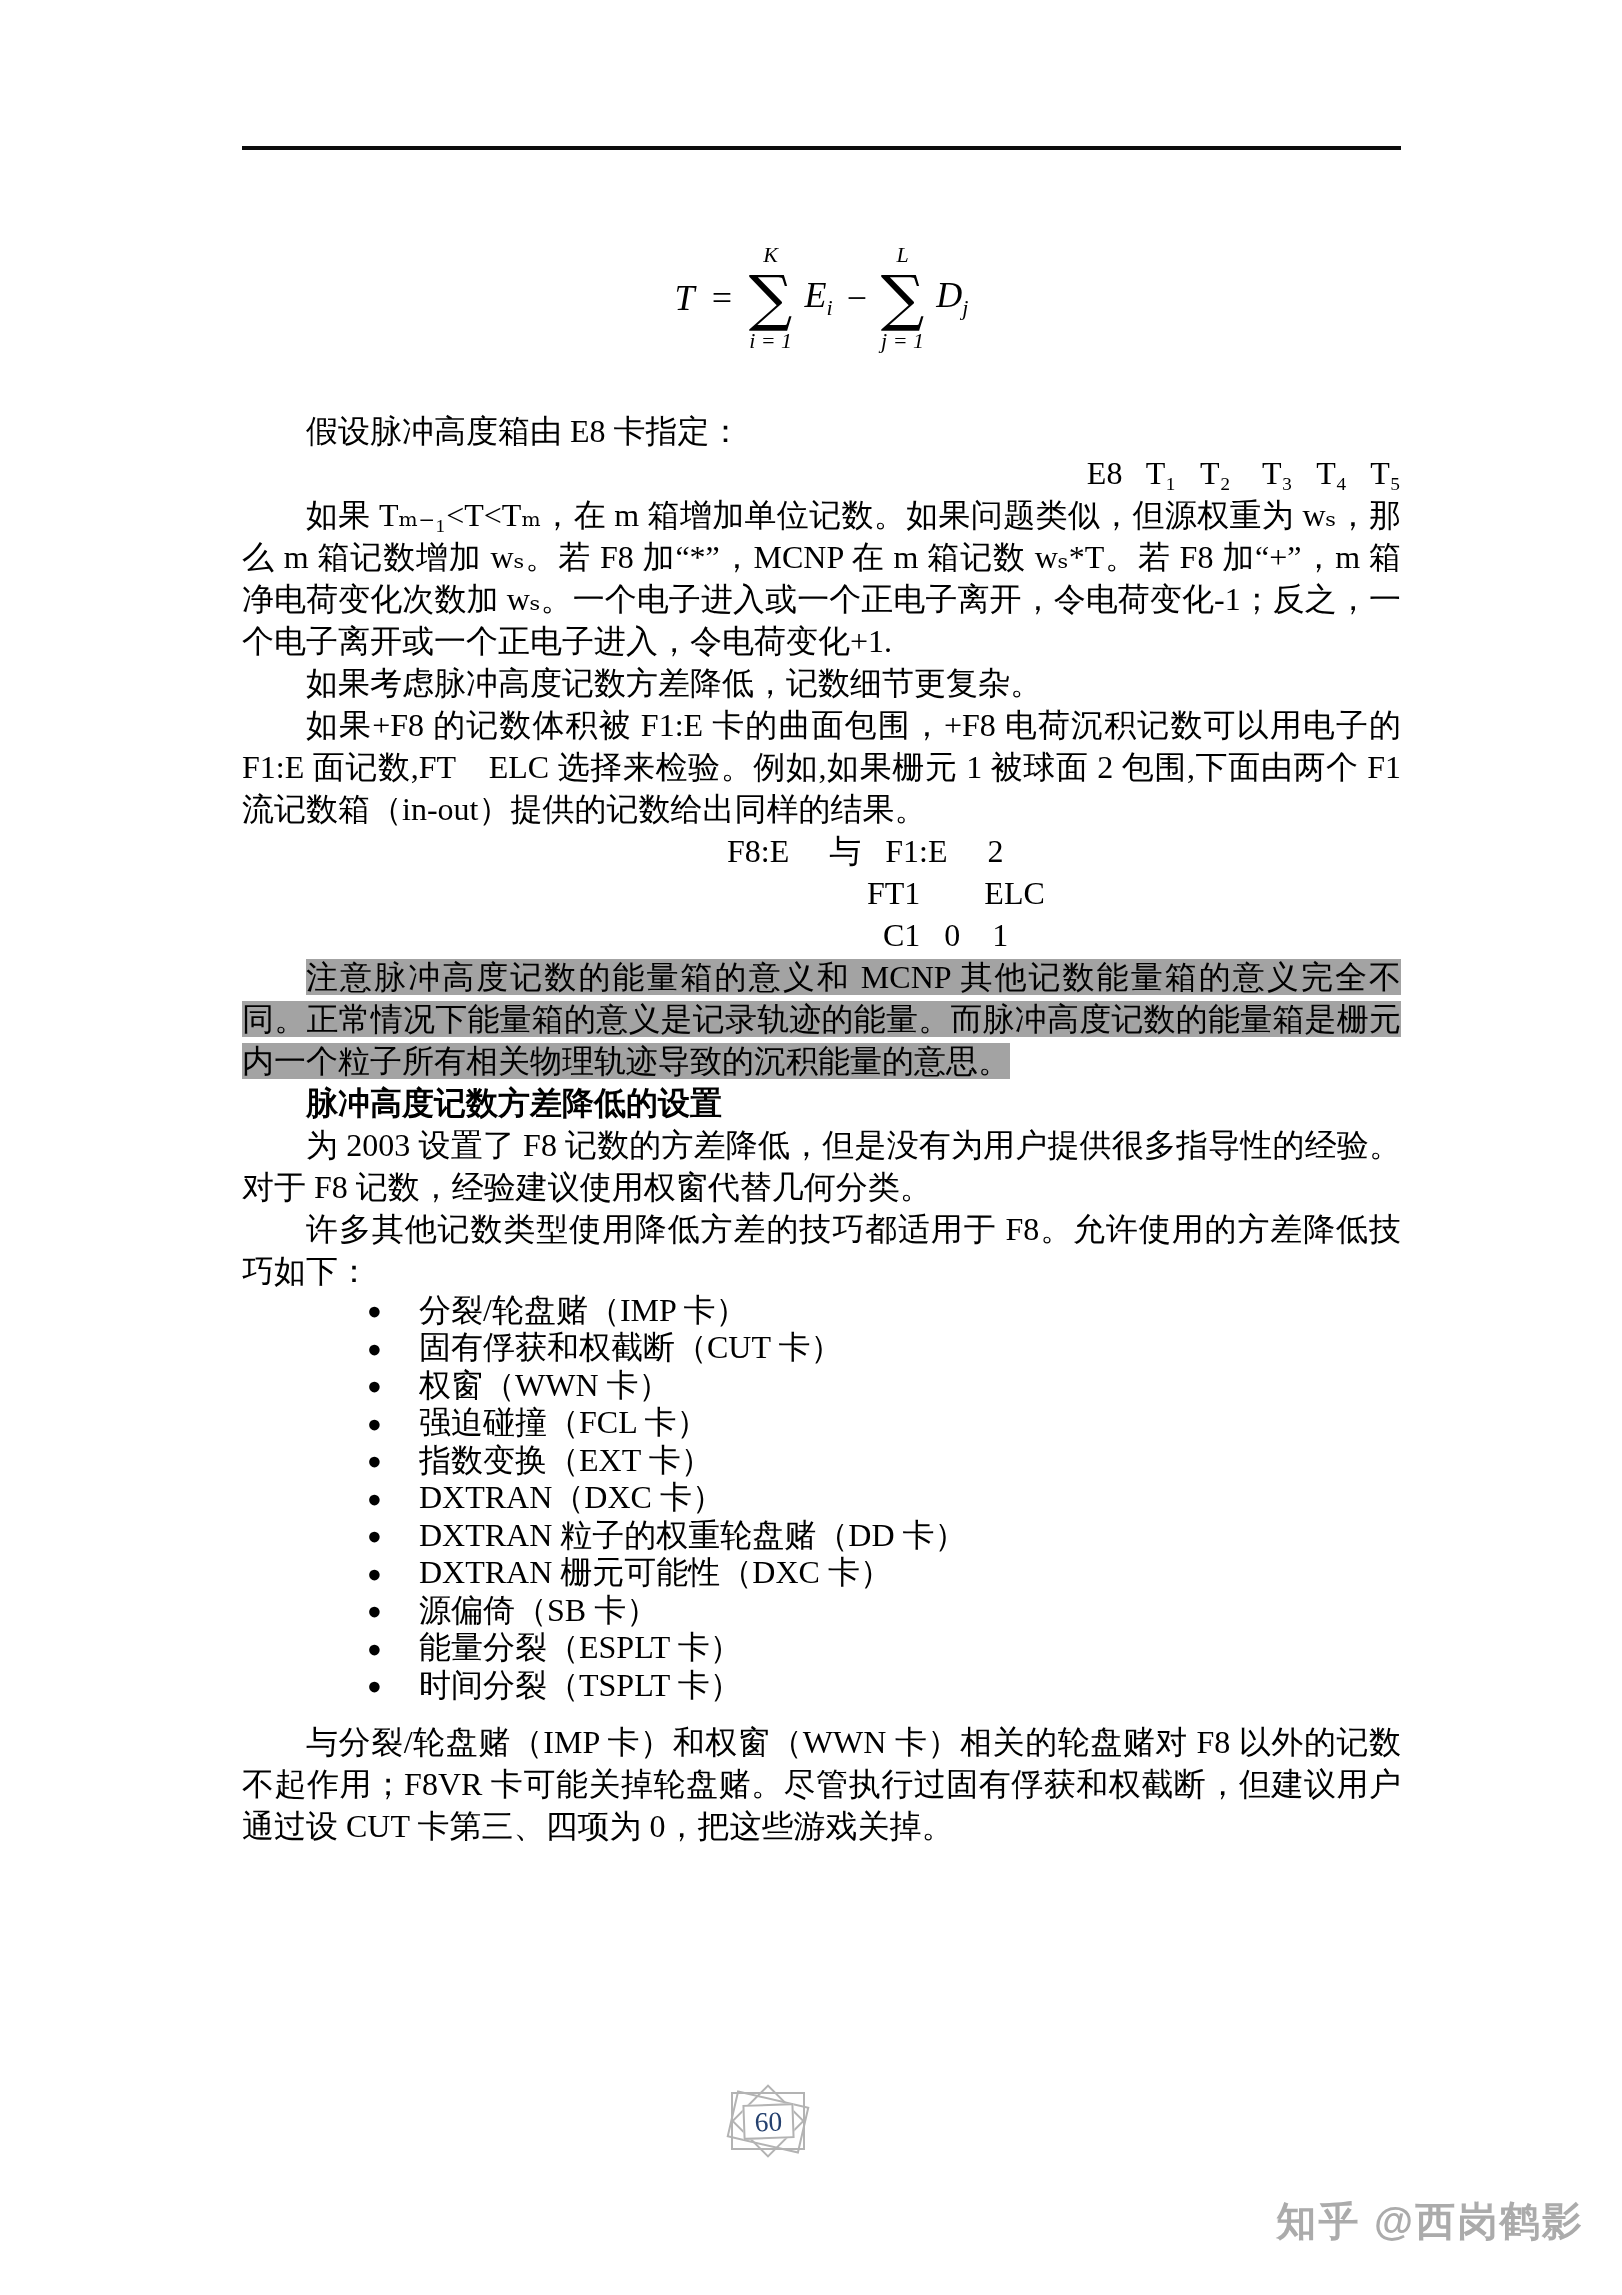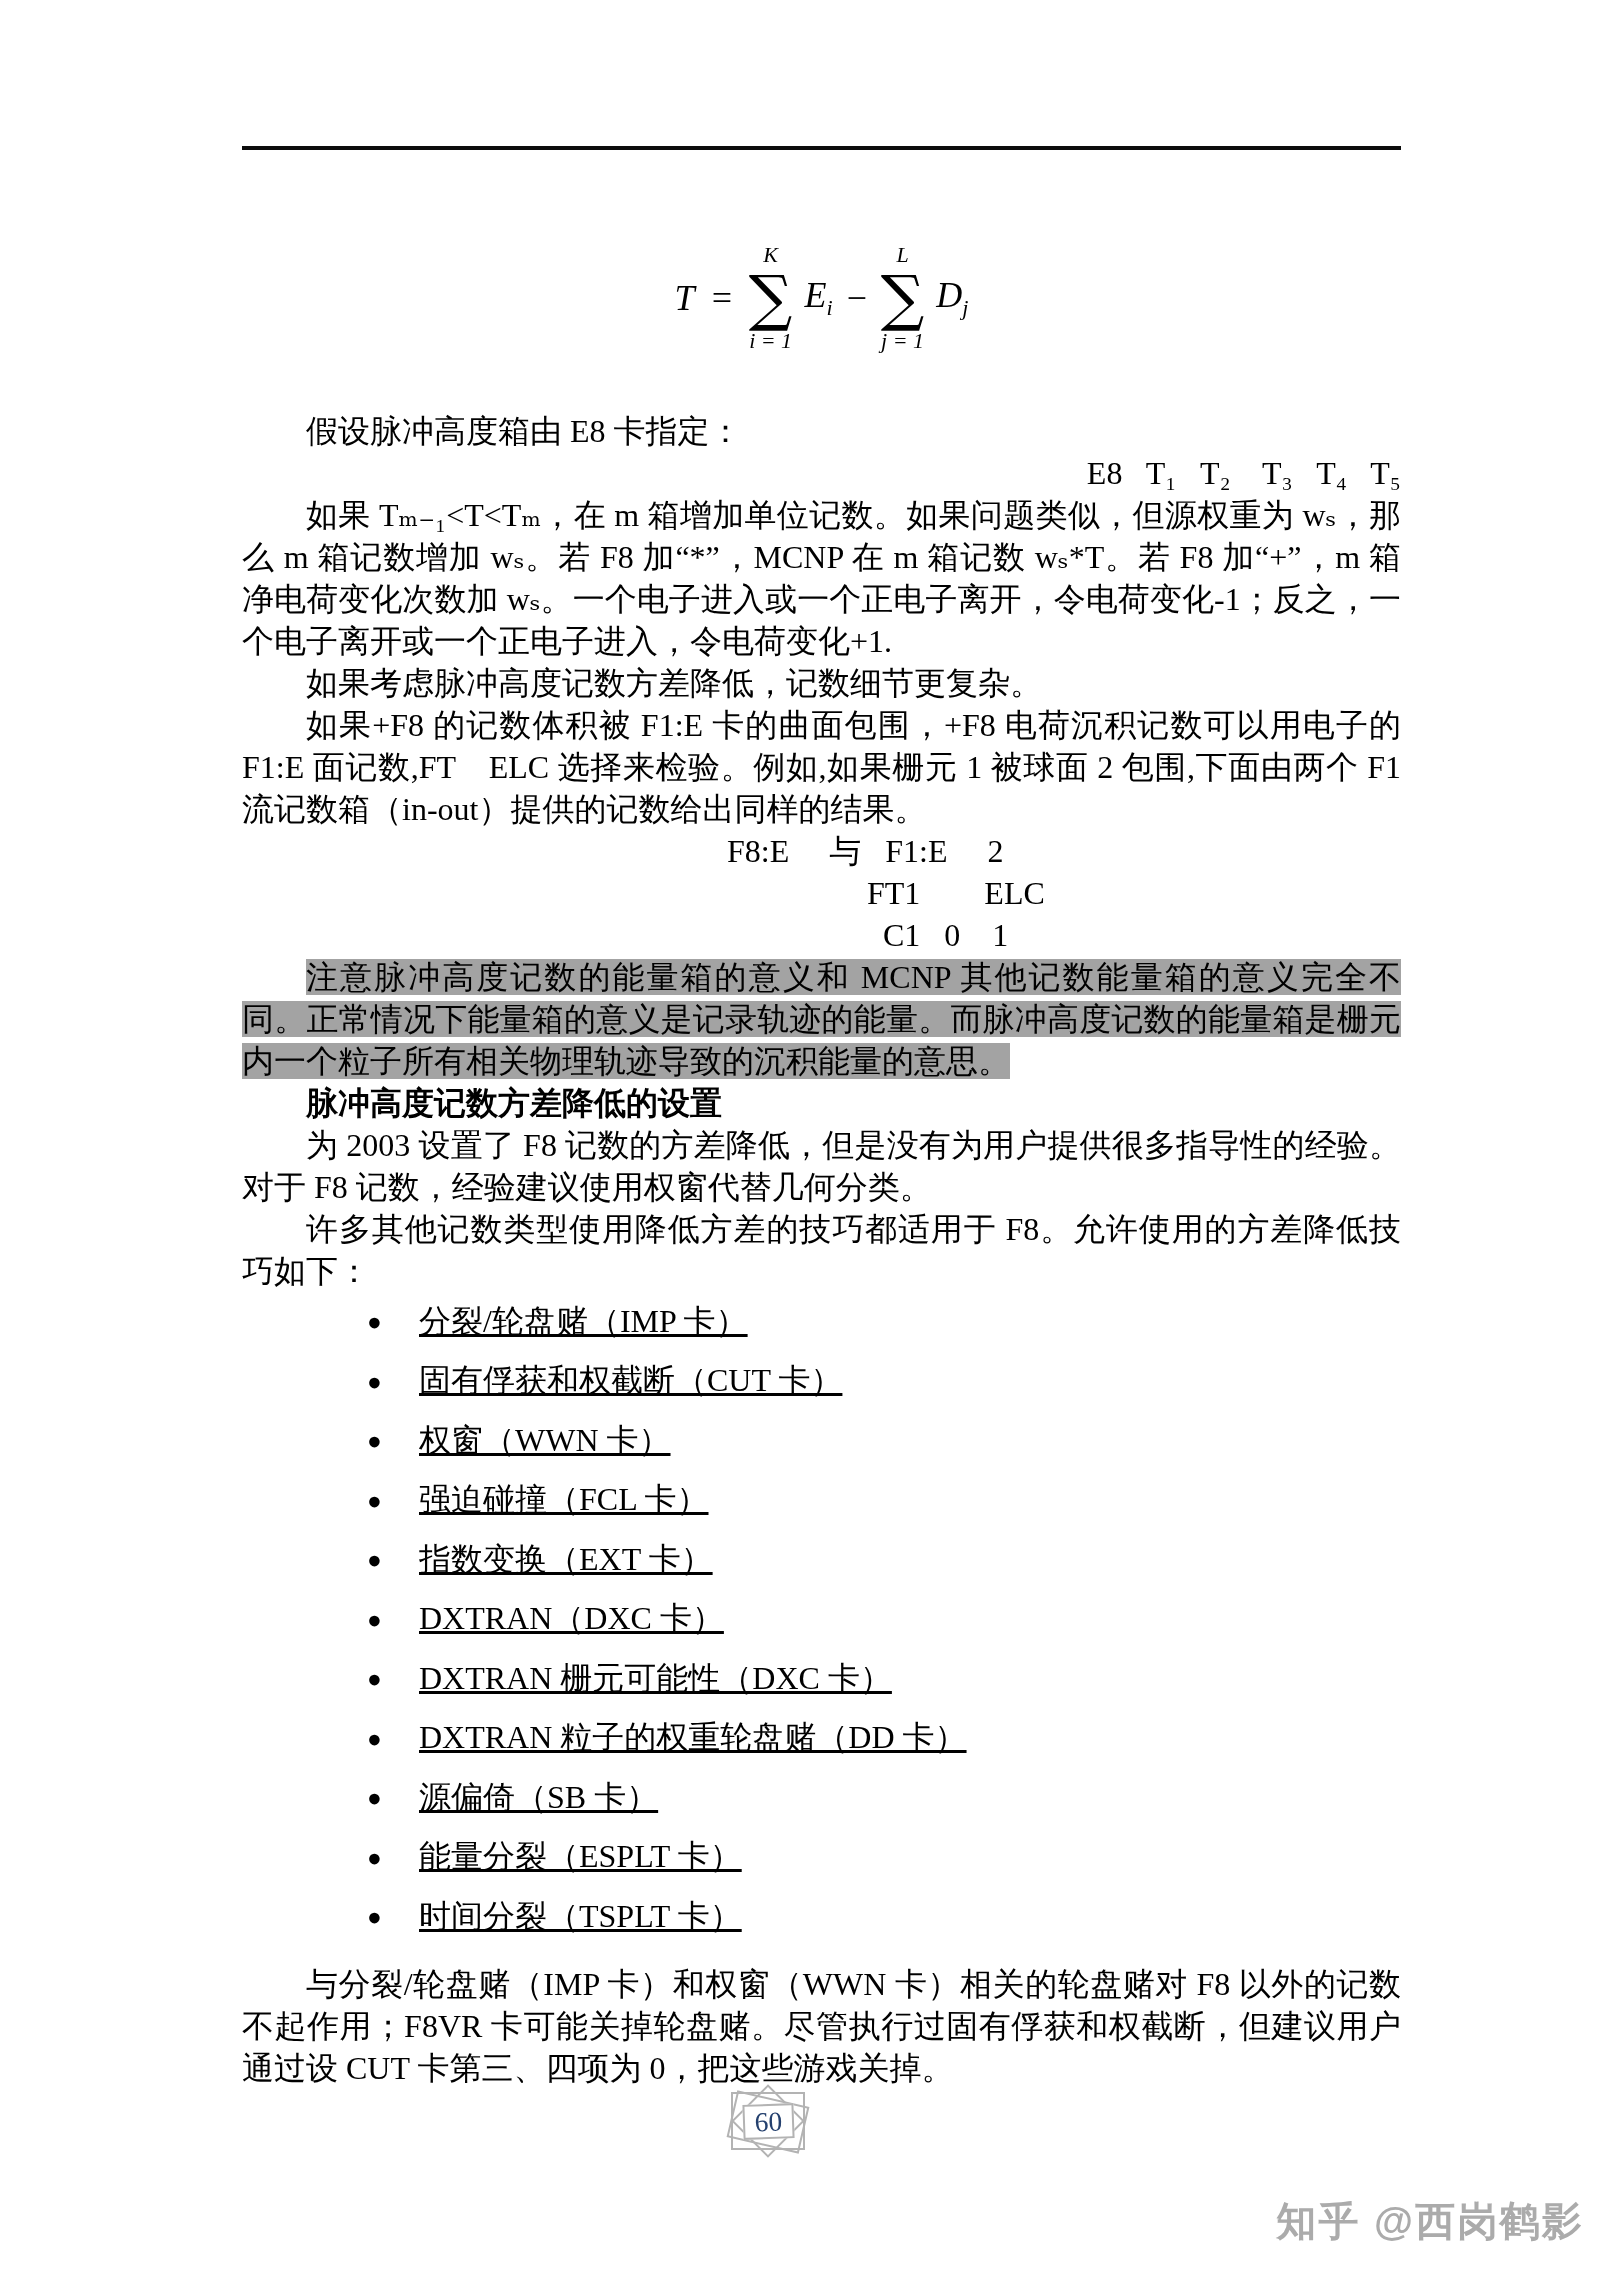--- a/index.html
+++ b/index.html
@@ -42,21 +42,21 @@
     display:flex;align-items:center;justify-content:center;gap:12px;
     margin:45px 0 58px;font-style:italic;font-size:36px;line-height:1;
   }
   .f-sum{display:flex;flex-direction:column;align-items:center;gap:6px;}
   .f-lim{font-size:22px;line-height:1;}
   .f-sigma{font-style:normal;font-size:61px;line-height:.85;font-family:"DejaVu Serif","Liberation Serif",serif;}
   .f-term sub{font-size:22px;line-height:1;}
   .f-eq{padding:0 3px;}
   
   .vr-list{list-style:none;margin:0;padding:0;}
-  .vr-list li{line-height:58px;padding-left:125px;text-decoration:underline;}
+  .vr-list li{line-height:36px;padding-left:125px;}
   .bullet{
     display:inline-block;width:52px;font-size:24.5px;vertical-align:1.5px;
   }
   
   .ornament{position:absolute;left:722px;top:2082px;width:92px;height:79px;}
   .orn{position:absolute;border:2.2px solid #b3b3b3;box-sizing:border-box;background:transparent;}
   .orn-rect1{left:9px;top:9.7px;width:74px;height:58px;}
   .orn-rect2{left:9px;top:15.6px;width:74px;height:48px;transform:rotate(13deg);}
   .orn-diamond{left:20px;top:12.6px;width:52px;height:52px;transform:rotate(45deg);}
   .orn-inner{
@@ -126,22 +126,22 @@
 
     <p>许多其他记数类型使用降低方差的技巧都适用于 F8。允许使用的方差降低技巧如下：</p>
 
     <ul class="vr-list">
       <li><span class="bullet">●</span><span>分裂/轮盘赌（IMP 卡）</span></li>
       <li><span class="bullet">●</span><span>固有俘获和权截断（CUT 卡）</span></li>
       <li><span class="bullet">●</span><span>权窗（WWN 卡）</span></li>
       <li><span class="bullet">●</span><span>强迫碰撞（FCL 卡）</span></li>
       <li><span class="bullet">●</span><span>指数变换（EXT 卡）</span></li>
       <li><span class="bullet">●</span><span>DXTRAN（DXC 卡）</span></li>
+      <li><span class="bullet">●</span><span>DXTRAN 粒子的权重轮盘赌（DD 卡）</span></li>
       <li><span class="bullet">●</span><span>DXTRAN 栅元可能性（DXC 卡）</span></li>
-      <li><span class="bullet">●</span><span>DXTRAN 粒子的权重轮盘赌（DD 卡）</span></li>
       <li><span class="bullet">●</span><span>源偏倚（SB 卡）</span></li>
       <li><span class="bullet">●</span><span>能量分裂（ESPLT 卡）</span></li>
       <li><span class="bullet">●</span><span>时间分裂（TSPLT 卡）</span></li>
     </ul>
 
     <p style="margin-top:16.4px;">与分裂/轮盘赌（IMP 卡）和权窗（WWN 卡）相关的轮盘赌对 F8 以外的记数不起作用；F8VR 卡可能关掉轮盘赌。尽管执行过固有俘获和权截断，但建议用户通过设 CUT 卡第三、四项为 0，把这些游戏关掉。</p>
 
   </div>
 
   <div class="ornament">

